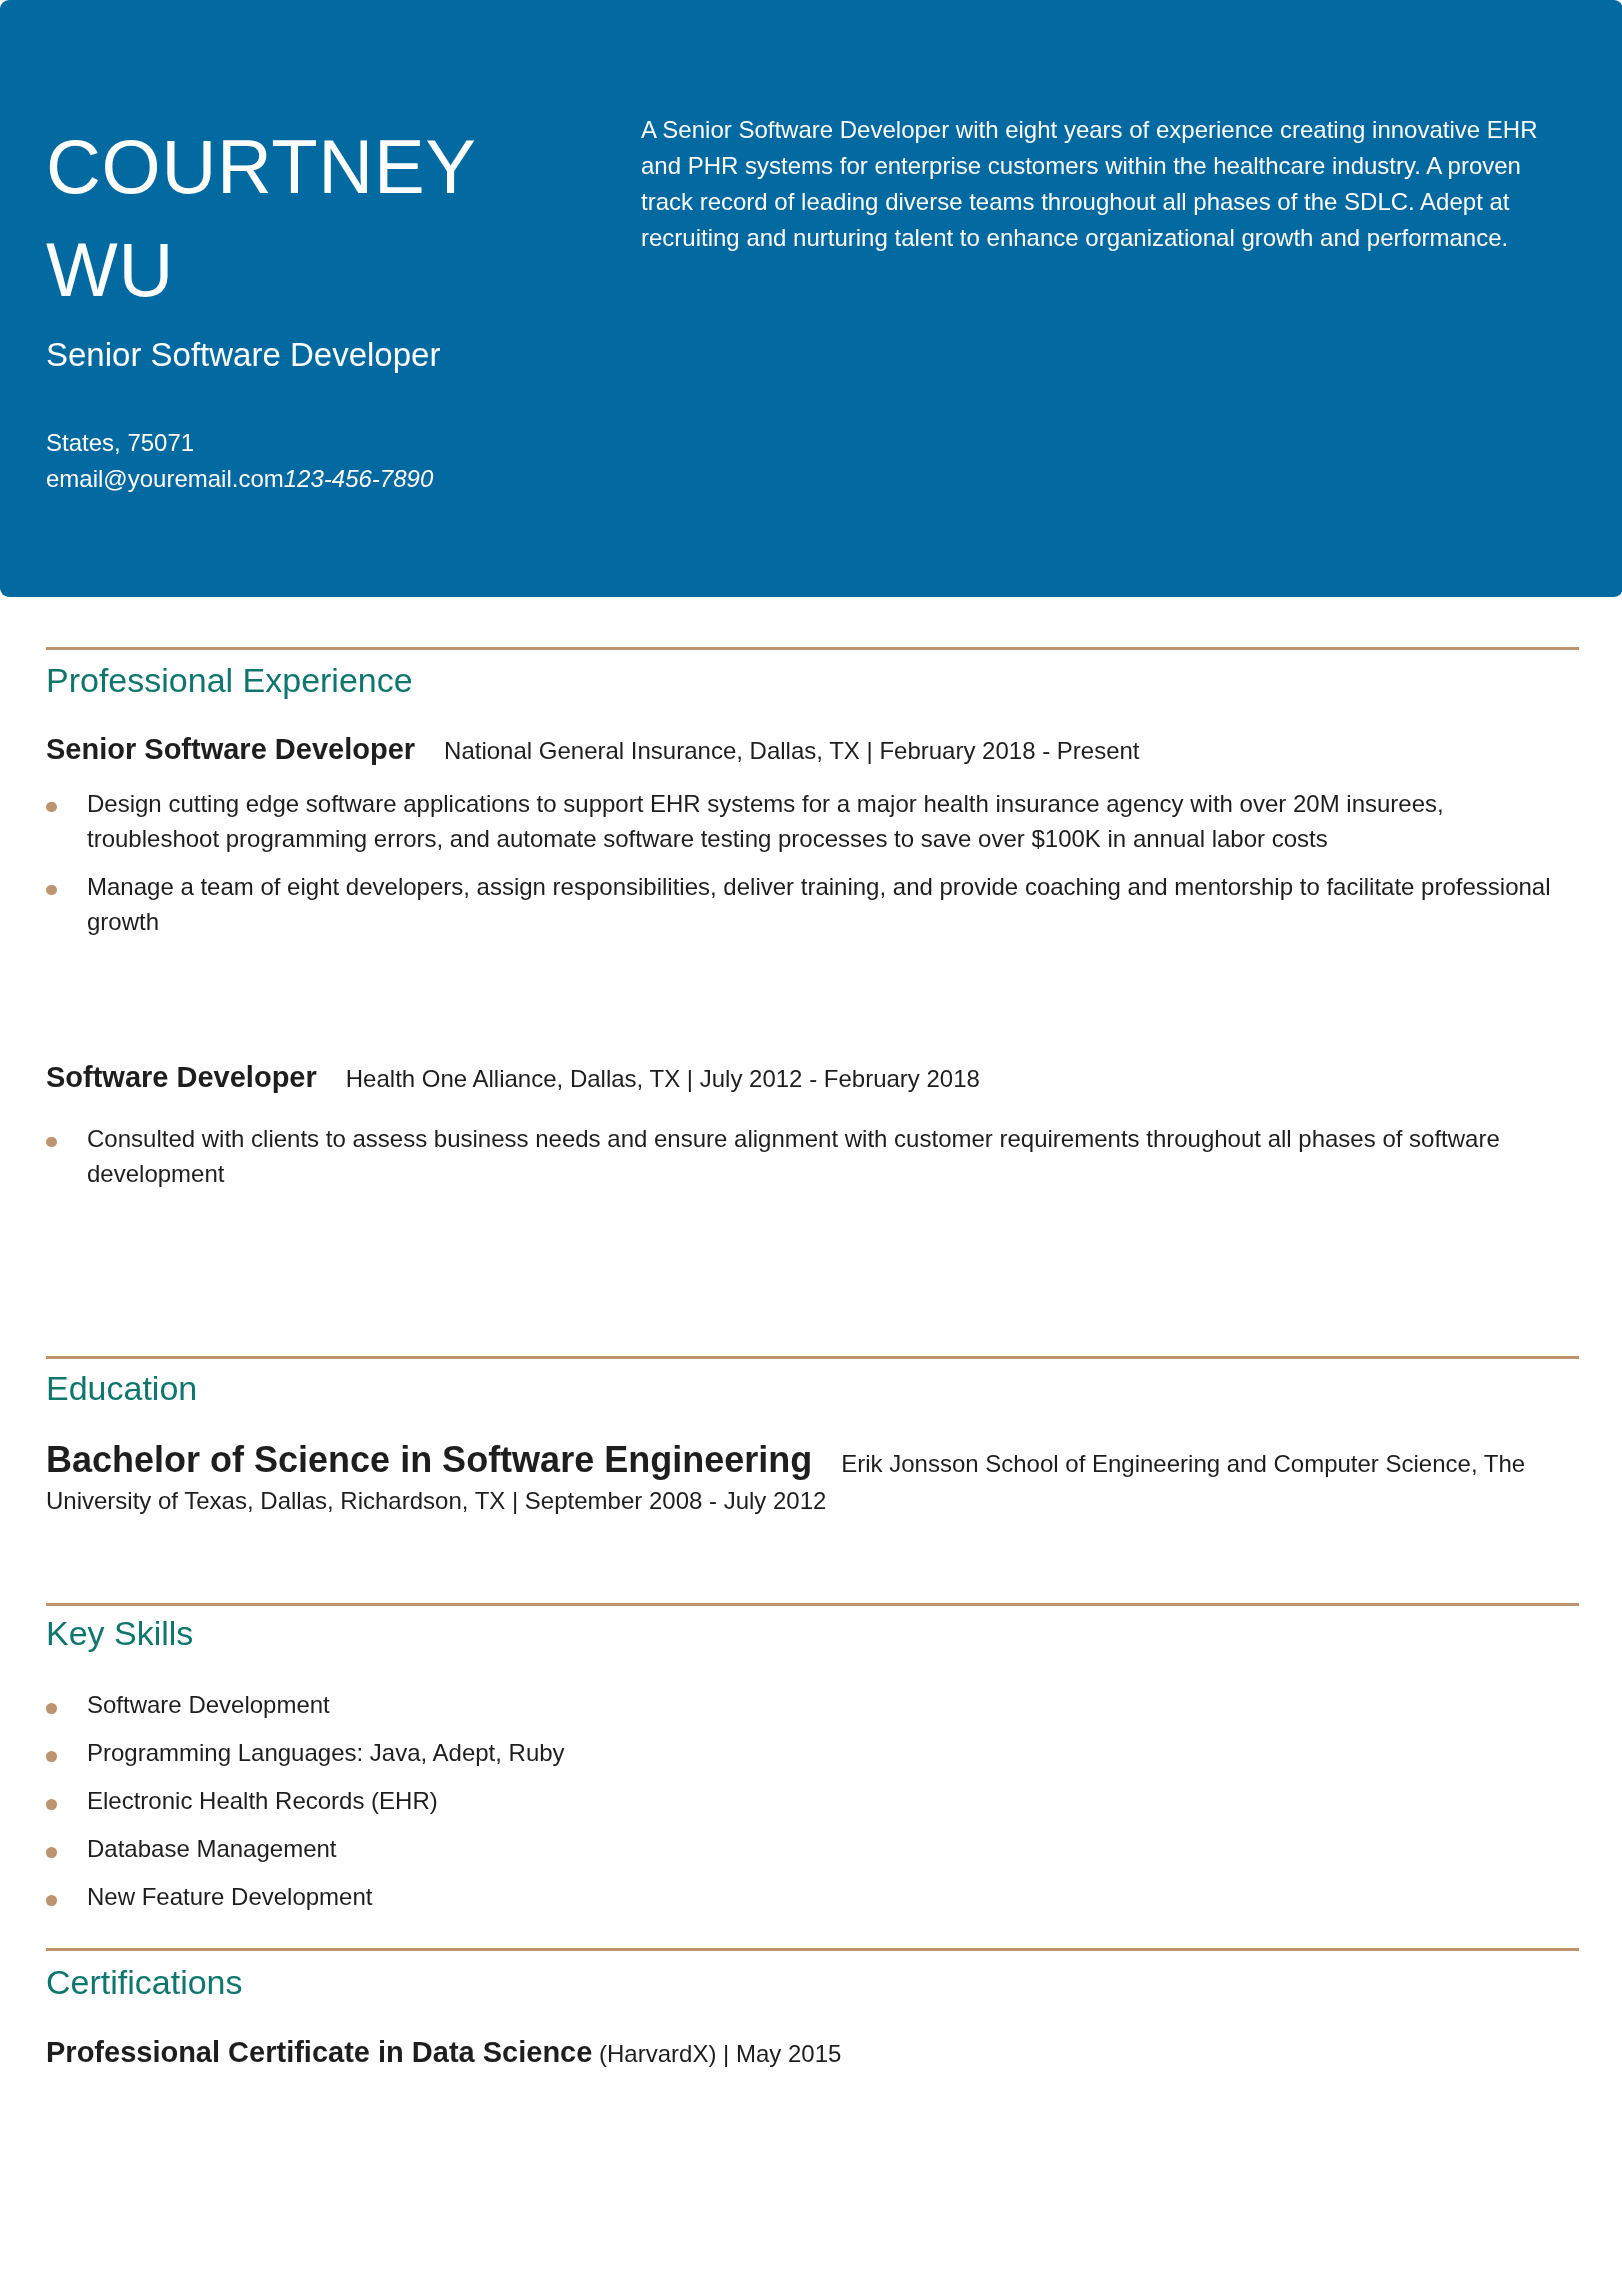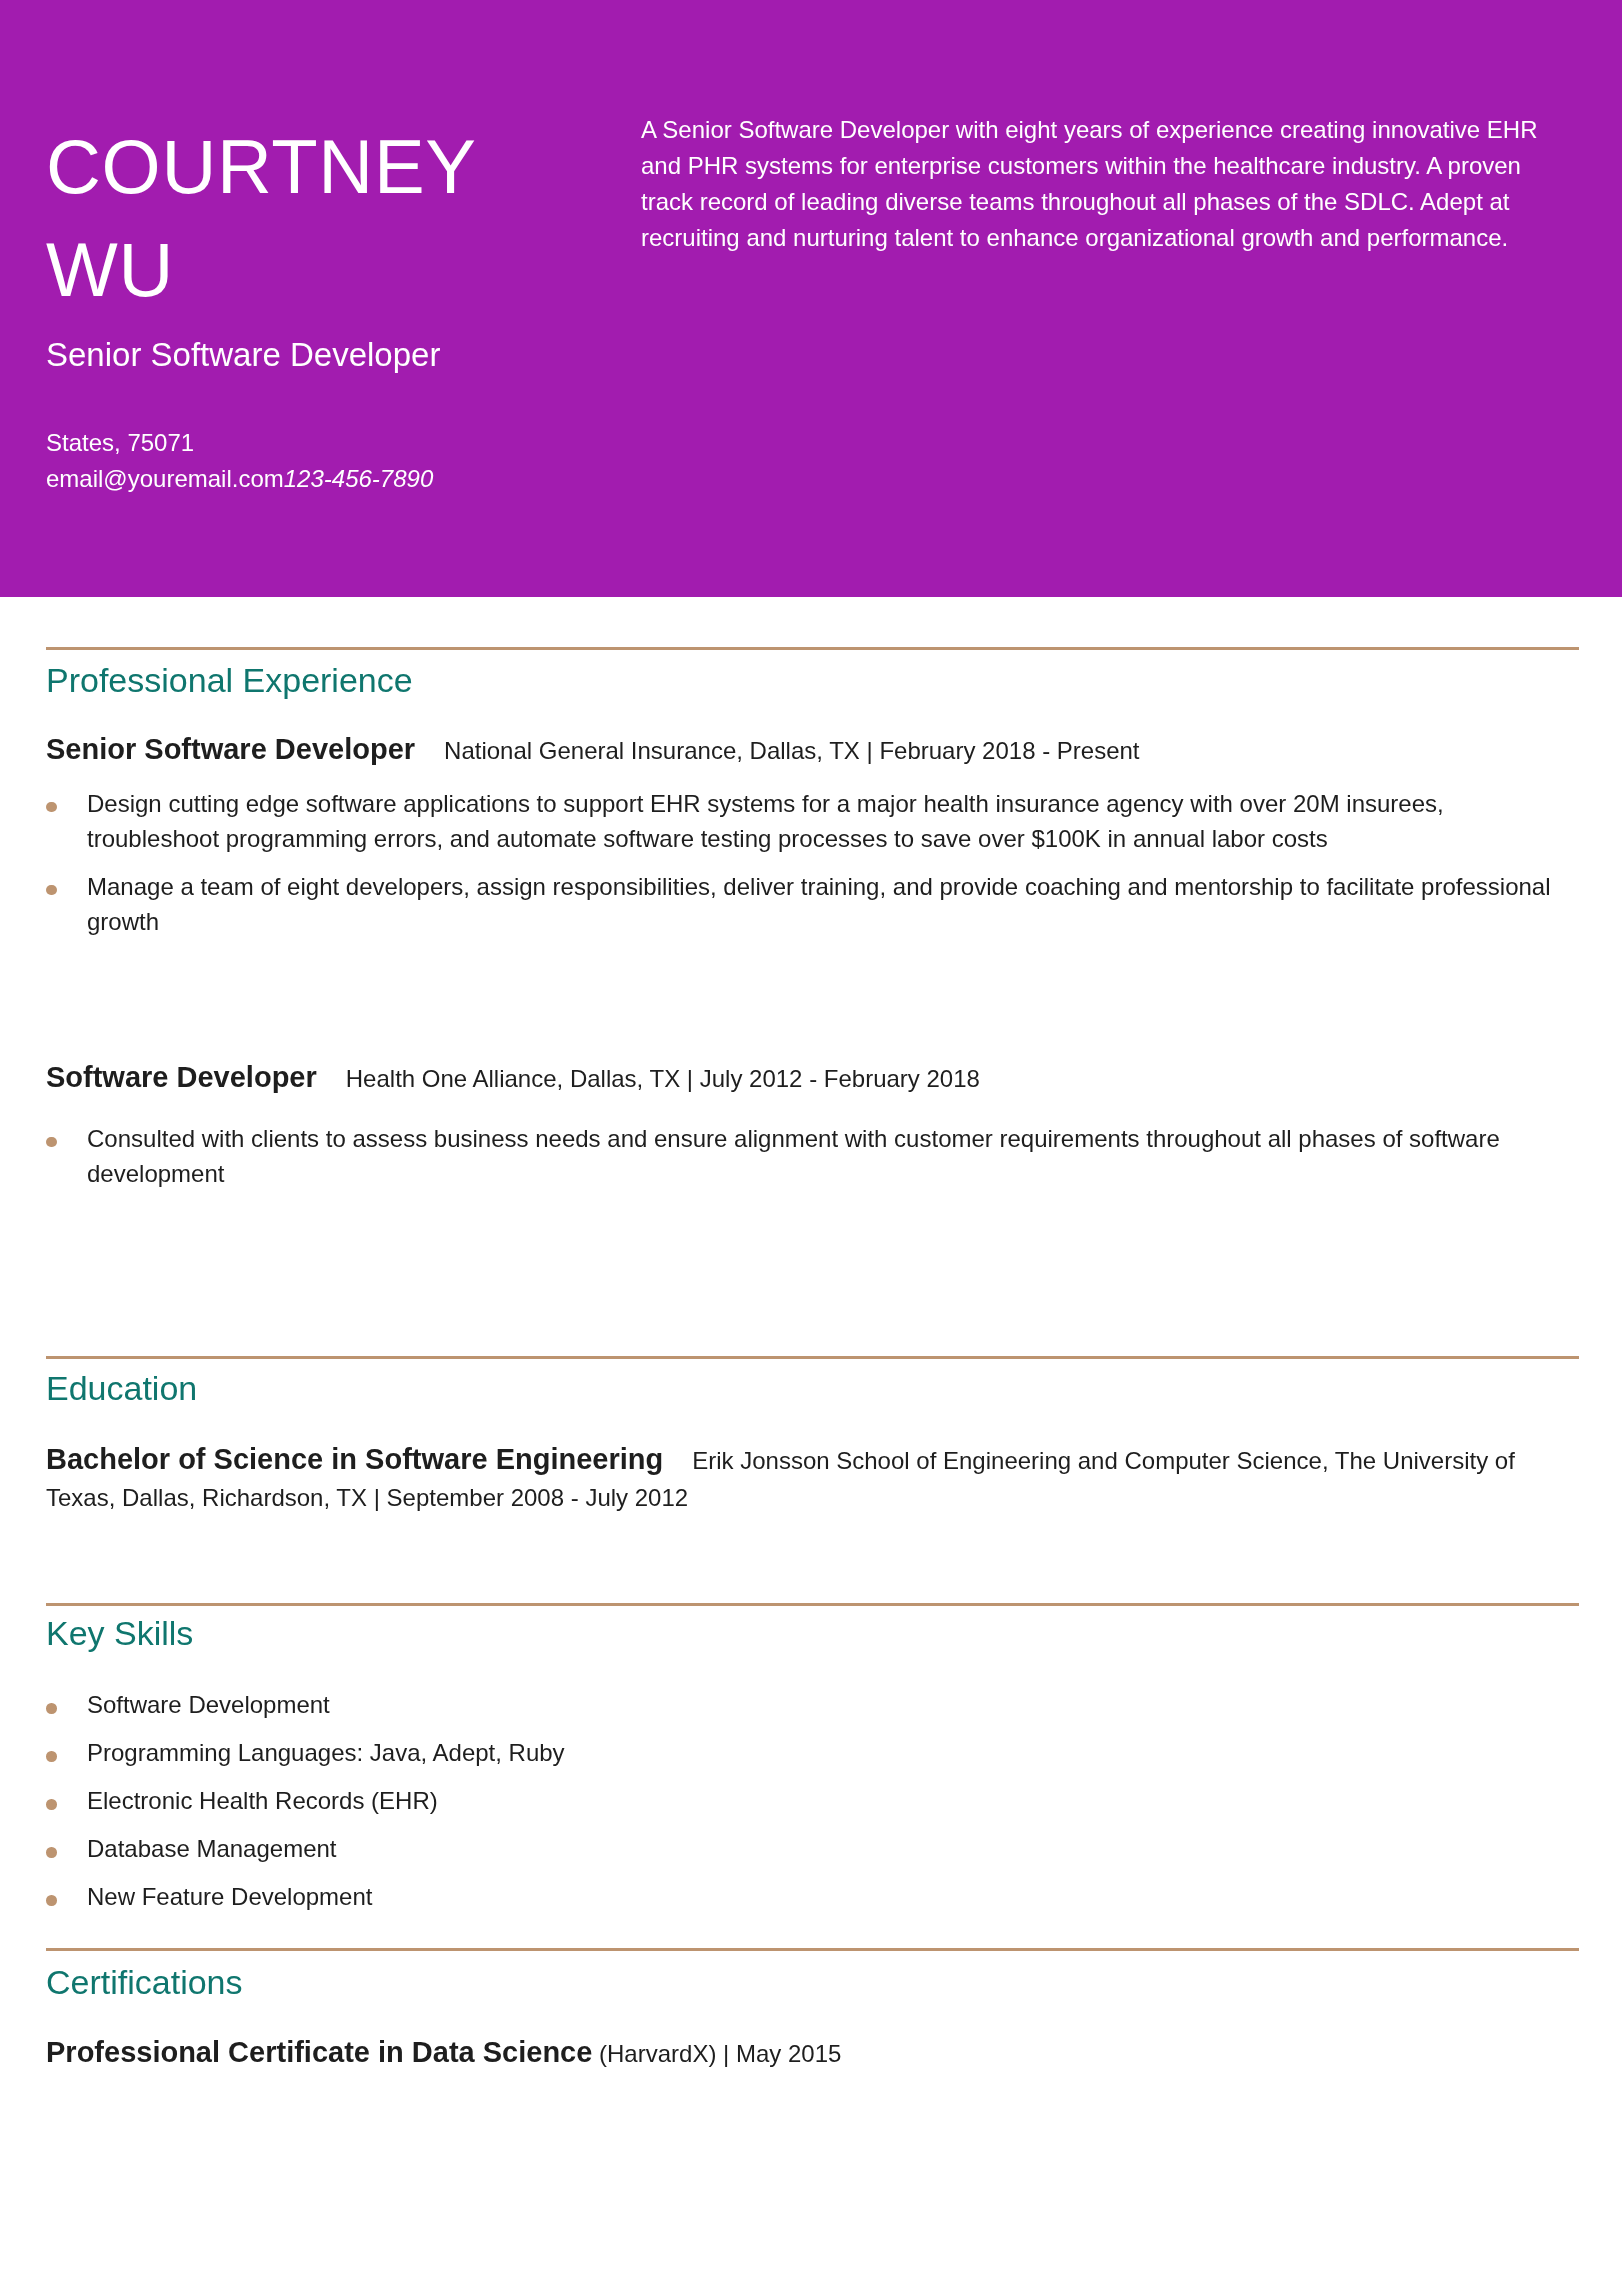--- a/index.html
+++ b/index.html
@@ -1,32 +1,32 @@
 <!DOCTYPE html>
 <html style="font-size:10.5px"><head>
 <meta charset="utf-8">
 <style>
   html, body { margin:0; padding:0; }
   body { width:1623px; height:2295px; background:#ffffff; position:relative; overflow:hidden;
          font-family:"Liberation Sans", sans-serif; color:#1e1e1e; }
-  .header { position:absolute; left:0; top:0; width:1623px; height:597px; background:#a21caf; }
+  .header { position:absolute; left:0; top:0; width:1623px; height:597px; background:#0369a1;border-radius:9px; }
   .name { position:absolute; left:46px; top:115px; width:510px; color:#fff; font-size:76px; line-height:103px; font-weight:500; letter-spacing:0.7px; }
   .role { position:absolute; left:46px; top:333px; color:#fff; font-size:33px; font-weight:500; line-height:43px; }
   .contact { position:absolute; left:46px; top:425px; width:484px; color:#fff; font-size:24px; line-height:36px; font-weight:300; }
   .contact .phone { font-style:italic; }
   .summary { position:absolute; left:641px; top:112px; width:915px; color:#fff; font-size:24px; line-height:36px; }
   .divider { position:absolute; left:46px; width:1533px; height:2.6px; background:#BD9470; }
   .sec-title { position:absolute; left:46px; color:#0f766e; font-size:34px; font-weight:500; line-height:42px; }
   .job-head { position:absolute; left:46px; width:1533px; font-size:24px; line-height:37px; }
   .job-title { font-weight:700; font-size:29px; margin-right:29px; }
   .bullets { position:absolute; left:46px; width:1533px; margin:0; padding:0; list-style:none; }
   .bullets li { position:relative; padding-left:41px; font-size:24px; line-height:35px; }
   .bullets li .dot { position:absolute; left:0; top:15.7px; width:10.5px; height:10.5px; border-radius:50%; background:#BD9470; }
   .edu { position:absolute; left:46px; top:1441px; width:1533px; font-size:24px; line-height:37px; }
-  .edu .degree { font-weight:700; font-size:29px; margin-right:29px; }
+  .edu .degree { font-weight:700; font-size:36px; margin-right:29px; }
   .cert { position:absolute; left:46px; top:2033px; font-size:24px; line-height:39px; }
   .cert .cname { font-weight:700; font-size:29px; }
 </style>
 </head>
 <body>
 
 <div class="header">
   <div class="name">
     <div>COURTNEY</div>
     <div>WU</div>

